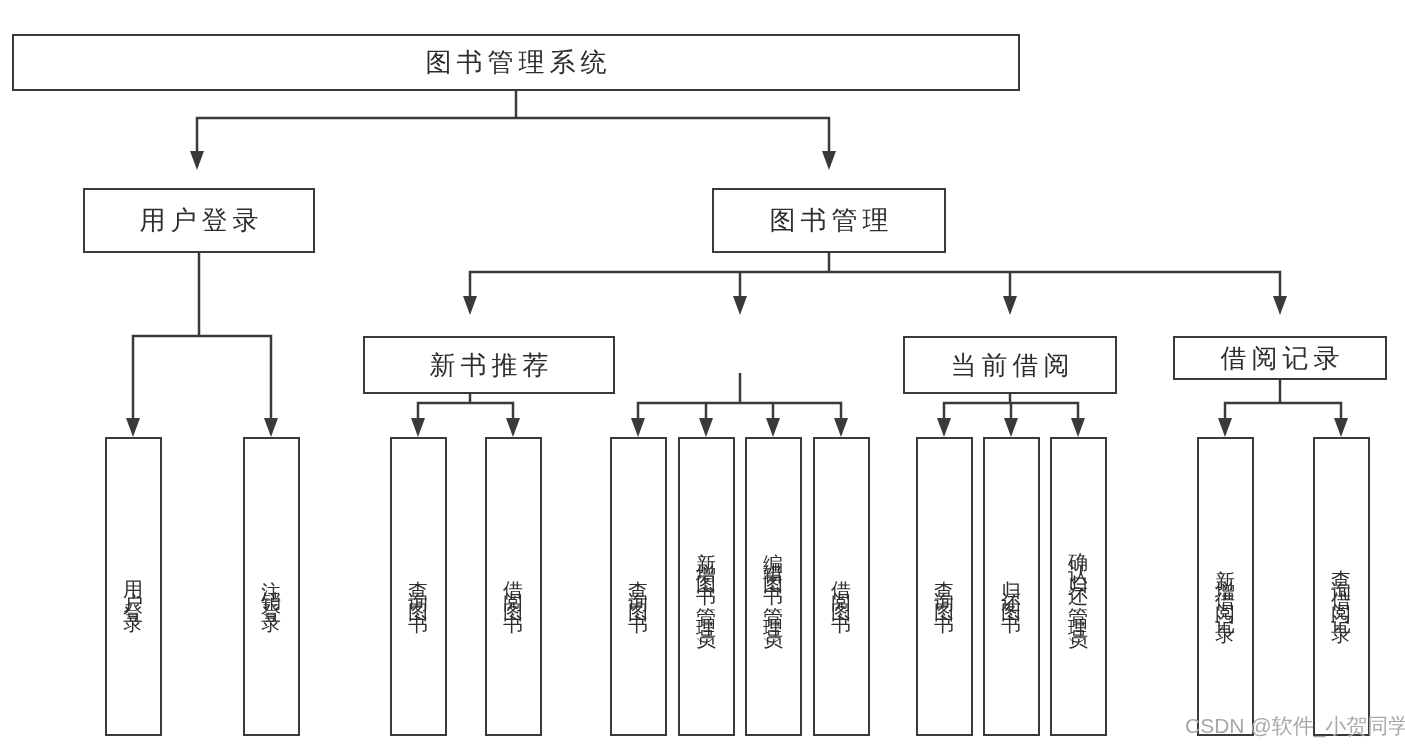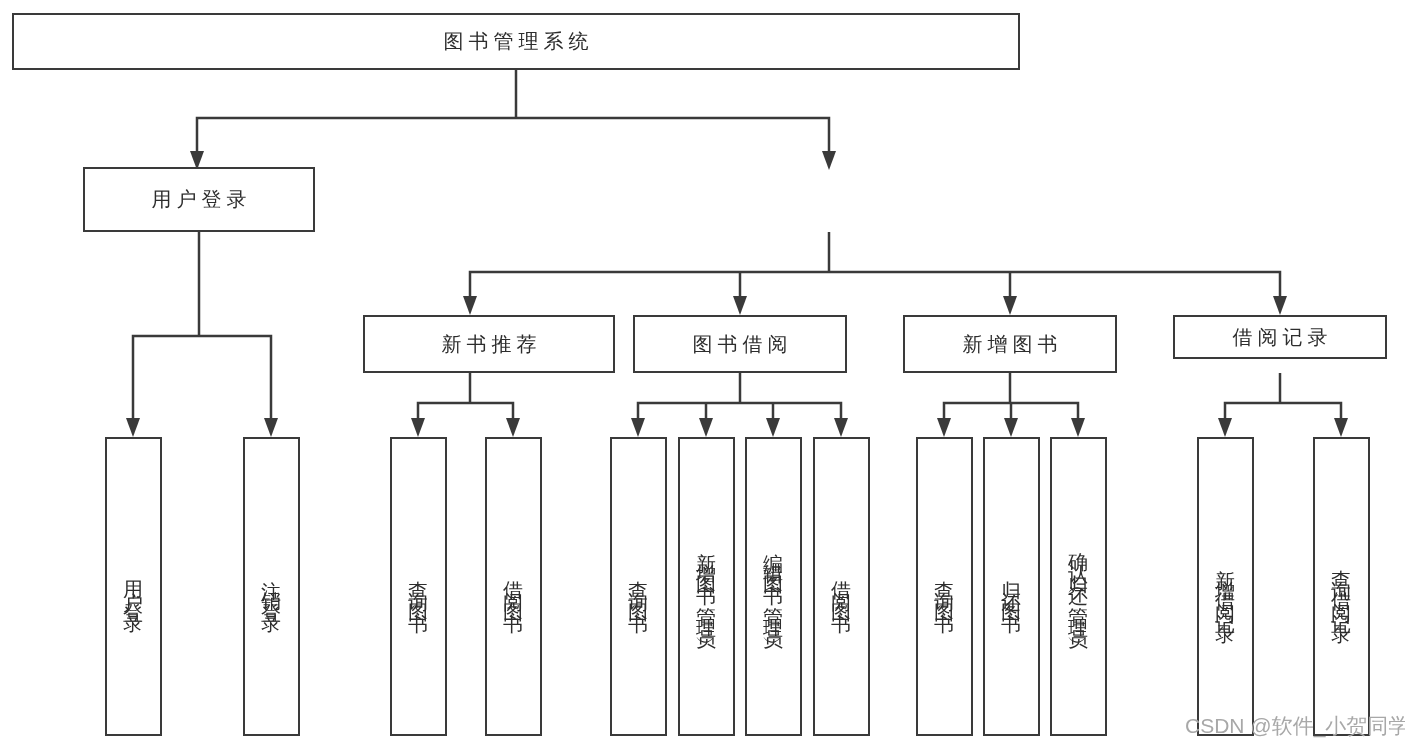--- a/index.html
+++ b/index.html
@@ -20,21 +20,21 @@
   .box {
     position: absolute;
     box-sizing: border-box;
     background: #ffffff;
     border: 2.5px solid #3a3a3a;
     color: #2d2d2d;
     display: flex;
     align-items: center;
     justify-content: center;
   }
-  .hd { font-size: 20px; letter-spacing: 5px; text-indent: 5px; white-space: nowrap; }
+  .hd { font-size: 26px; letter-spacing: 5px; text-indent: 5px; white-space: nowrap; margin-top: 21px; }
   .root { left: 12px; top: 13px; width: 1008px; height: 57px; }
   .leaf { top: 437px; width: 57px; height: 299px; }
   .vtext {
     writing-mode: vertical-rl;
     text-orientation: mixed;
     font-size: 20px;
     letter-spacing: 11px;
     line-height: 1;
     color: #2d2d2d;
     white-space: nowrap;
@@ -105,24 +105,24 @@
       <path d="M1280,373 V403"></path>
       <path d="M1225,421 V403 H1341 V421"></path>
       <polygon points="1218,418 1232,418 1225,437"></polygon>
       <polygon points="1334,418 1348,418 1341,437"></polygon>
     </g>
   </svg>
 
   <div class="box root hd">图书管理系统</div>
 
   <div class="box hd" style="left:83px;top:167px;width:232px;height:65px">用户登录</div>
+  <div class="box hd" style="left:712px;top:167px;width:234px;height:65px">图书管理</div>
 
   <div class="box hd" style="left:363px;top:315px;width:252px;height:58px">新书推荐</div>
-  <div class="box hd" style="left:633px;top:315px;width:214px;height:58px">图书借阅</div>
-  <div class="box hd" style="left:903px;top:315px;width:214px;height:58px">新增图书</div>
+  <div class="box hd" style="left:903px;top:315px;width:214px;height:58px">当前借阅</div>
   <div class="box hd" style="left:1173px;top:315px;width:214px;height:44px">借阅记录</div>
 
   <div class="box leaf" style="left:105px">
     <span class="vtext">用户登录</span>
   </div>
   <div class="box leaf" style="left:243px">
     <span class="vtext">注销登录</span>
   </div>
 
   <div class="box leaf" style="left:390px">

